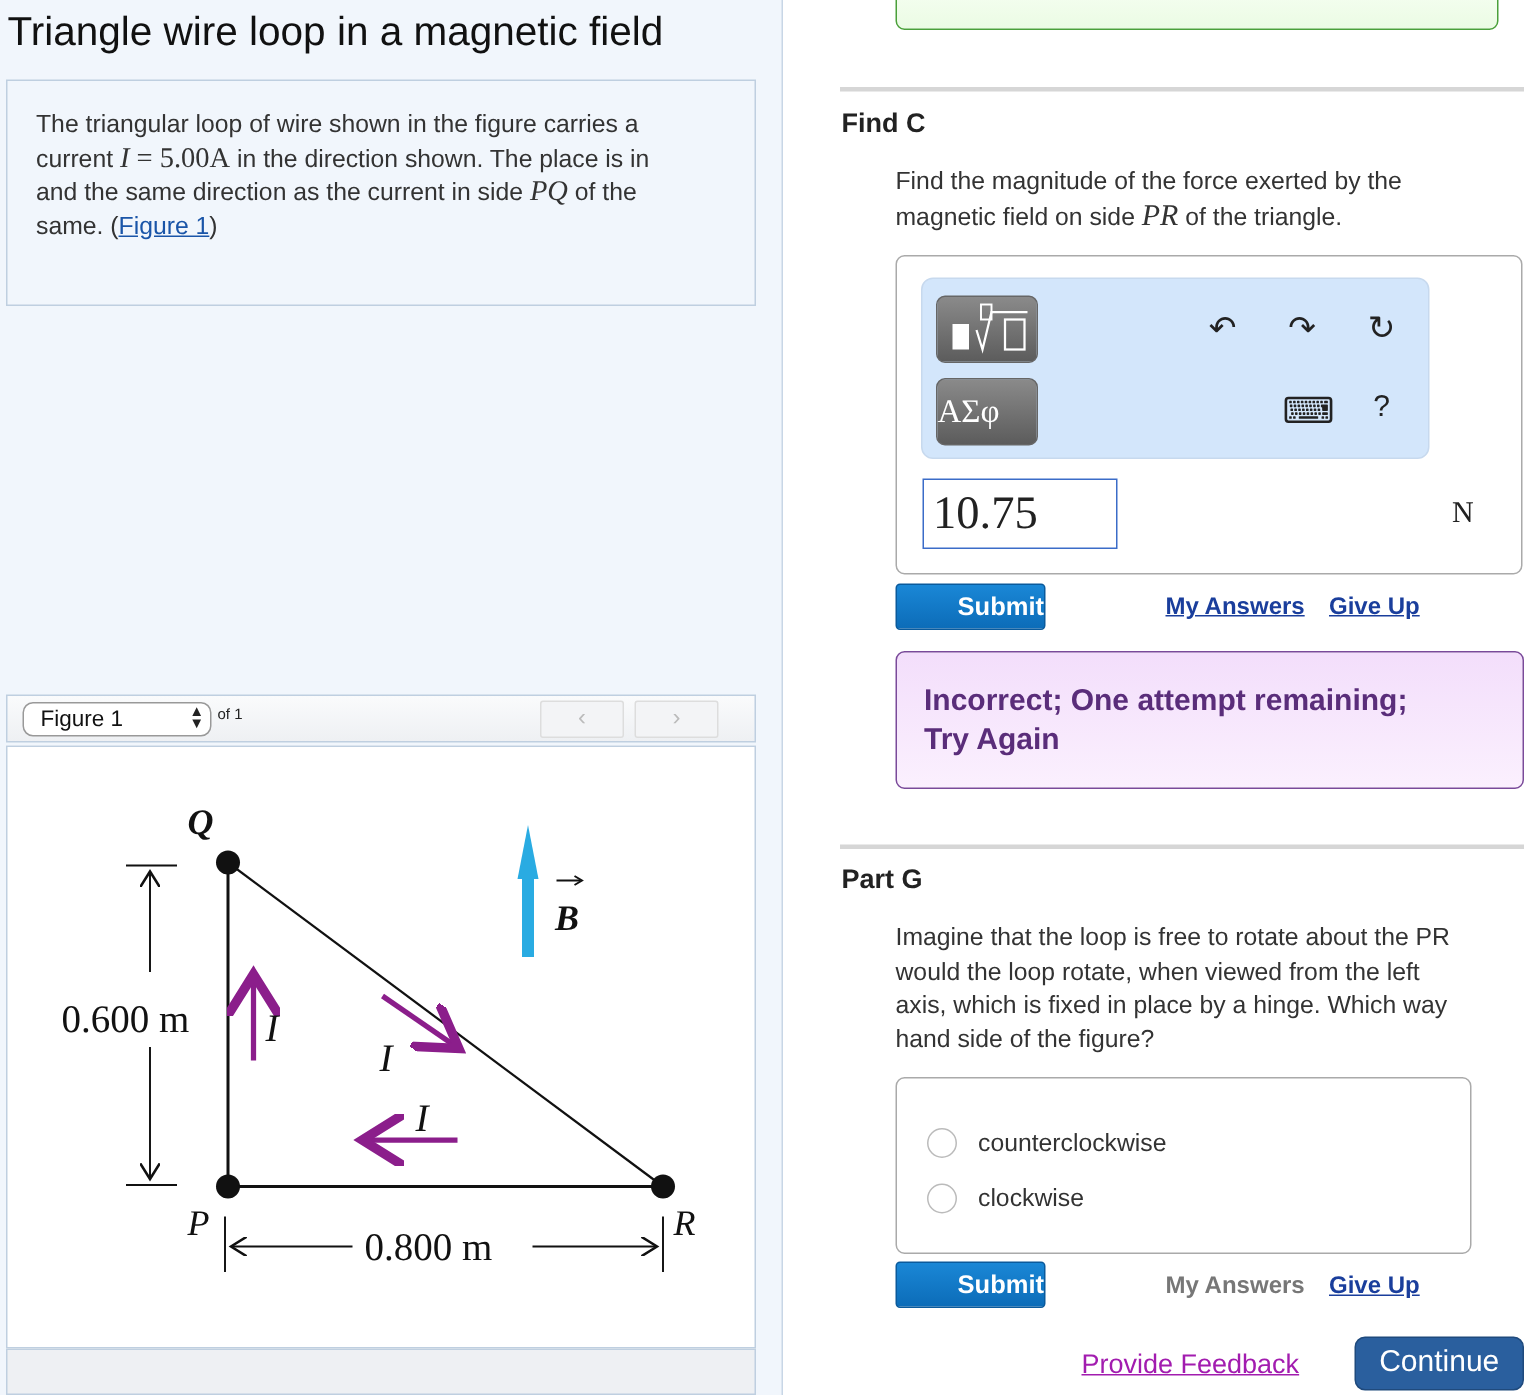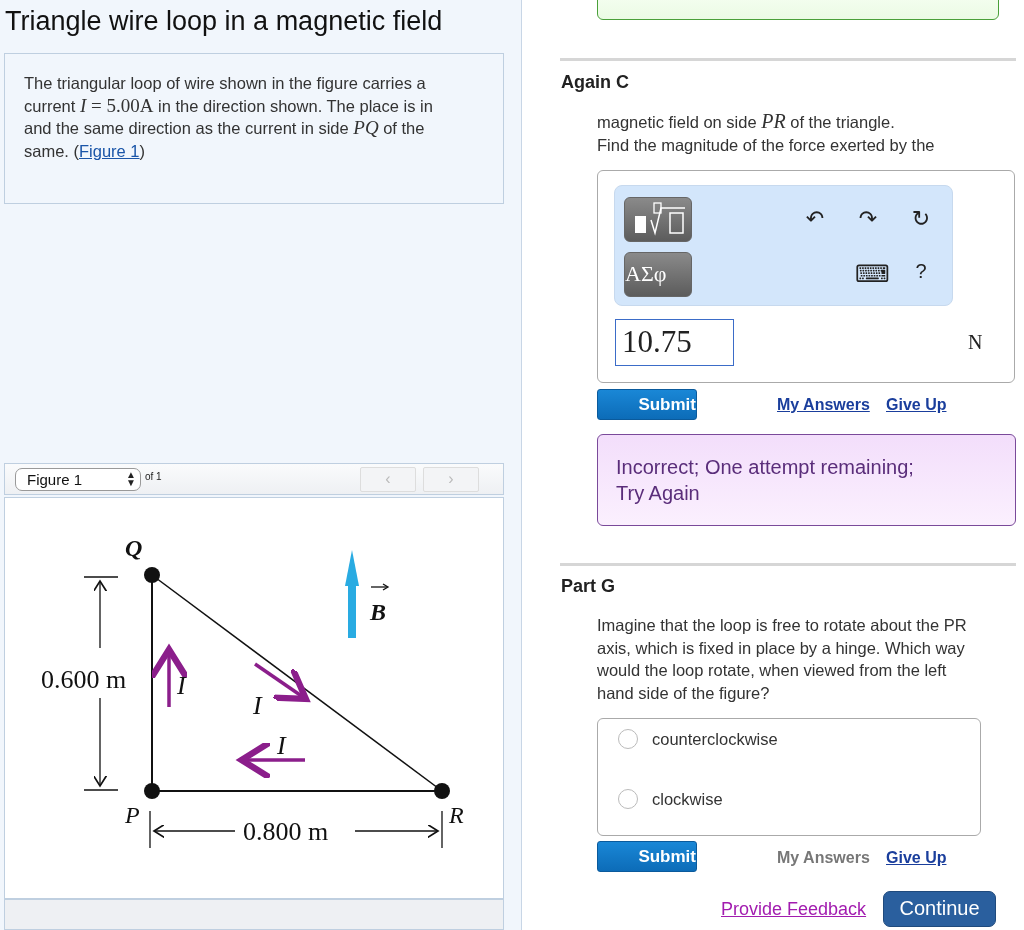--- a/index.html
+++ b/index.html
@@ -32,36 +32,36 @@
   .part-title { position: absolute; left: 38px; font-size: 18px; font-weight: bold; color: #222; }
   .question { position: absolute; left: 74px; font-size: 16.5px; line-height: 22.5px; color: #333; }
   .question .mi { font-family: "Liberation Serif", serif; font-style: italic; font-size: 20px; }
 
   .answer-box { position: absolute; left: 74px; top: 170px; width: 418px; height: 213px; border: 1px solid #aaa; border-radius: 6px; background: #fff; }
   .toolbar { position: absolute; left: 16px; top: 14px; width: 339px; height: 121px; background: #d3e6fb; border-radius: 8px; border: 1px solid #c7d9ee; }
   .tb-btn { position: absolute; left: 9px; width: 68px; height: 45px; border-radius: 6px; background: linear-gradient(#8a8a8a, #5c5c5c); border: 1px solid #666; color: #fff; }
   .tb-tmpl { top: 11px; }
   .tb-greek { top: 66px; font-family: "Liberation Serif", serif; font-size: 22px; text-align: left; line-height: 42px; }
   .tb-icon { position: absolute; font-size: 22px; color: #222; width: 26px; text-align: center; }
-  .answer-input { position: absolute; left: 17px; top: 148px; width: 119px; height: 47px; border: 1.5px solid #3b6cc8; font-family: "Liberation Serif", serif; font-size: 31px; padding: 4px 6px; color: #222; background: #fff; }
+  .answer-input { position: absolute; left: 17px; top: 148px; width: 130px; height: 47px; border: 1.5px solid #3b6cc8; font-family: "Liberation Serif", serif; font-size: 31px; padding: 4px 6px; color: #222; background: #fff; }
   .unit { position: absolute; left: 370px; top: 160px; font-family: "Liberation Serif", serif; font-size: 20px; color: #222; }
 
   .submit-btn { position: absolute; width: 100px; height: 31px; background: linear-gradient(#1a87d6, #0c6cb8); border: 1px solid #0a5a9c; border-radius: 3px; color: #fff; font-weight: bold; font-size: 17px; text-align: right; line-height: 29px; }
   .link { position: absolute; font-size: 16px; font-weight: bold; color: #1a3e9c; text-decoration: underline; }
   .link-disabled { position: absolute; font-size: 16px; font-weight: bold; color: #777; }
 
-  .feedback-box { position: absolute; left: 74px; top: 434px; width: 419px; height: 92px; border: 1.5px solid #7a4a9a; border-radius: 6px; background: linear-gradient(#f3defb, #fbf0fe); padding: 19px 18px; color: #5a2d7a; font-weight: normal; font-size: 20px; line-height: 26px; }
+  .feedback-box { position: absolute; left: 74px; top: 434px; width: 419px; height: 92px; border: 1.5px solid #7a4a9a; border-radius: 6px; background: linear-gradient(#f3defb, #fbf0fe); padding: 19px 18px; color: #5a2d7a; font-weight: bold; font-size: 20px; line-height: 26px; }
 
   .mc-box { position: absolute; left: 74px; top: 718px; width: 384px; height: 118px; border: 1px solid #aaa; border-radius: 6px; background: #fff; }
   .mc-option { position: absolute; left: 20px; height: 24px; display: flex; align-items: center; }
   .radio { width: 20px; height: 20px; border: 1px solid #bbb; border-radius: 50%; background: #fff; margin-right: 14px; }
   .mc-label { font-size: 16.5px; color: #333; }
 
   .feedback-link { position: absolute; left: 198px; top: 899px; font-size: 18px; color: #a21caf; text-decoration: underline; }
-  .continue-btn { position: absolute; left: 360px; top: 891px; width: 113px; height: 36px; background: #2a5f9e; border: 1px solid #1f4a7d; border-radius: 7px; color: #fff; font-size: 20px; text-align: center; line-height: 33px; }
+  .continue-btn { position: absolute; left: 380px; top: 891px; width: 113px; height: 36px; background: #2a5f9e; border: 1px solid #1f4a7d; border-radius: 7px; color: #fff; font-size: 20px; text-align: center; line-height: 33px; }
 </style>
 </head>
 <body>
 
 <div class="left-pane">
   <h1 class="page-title">Triangle wire loop in a magnetic field</h1>
 
   <div class="intro-box">
     <div><span>The triangular loop of wire shown in the figure carries a</span></div>
     <div>
@@ -137,26 +137,26 @@
       <text x="238" y="342" font-family="Liberation Serif, serif" font-size="26" fill="#111">0.800 m</text>
     </svg>
   </div>
   <div class="fig-footer"></div>
 </div>
 
 <div class="right-pane">
   <div class="green-box"></div>
 
   <div class="divider" style="top:58px;"></div>
-  <div class="part-title" style="top:72px;">Again C</div>
+  <div class="part-title" style="top:72px;">Find C</div>
   <div class="question" style="top:110px;">
+    <div>Find the magnitude of the force exerted by the</div>
     <div>
       <span>magnetic field on side </span><span class="mi">PR</span><span> of the triangle.</span>
     </div>
-    <div>Find the magnitude of the force exerted by the</div>
   </div>
 
   <div class="answer-box">
     <div class="toolbar">
       <div class="tb-btn tb-tmpl">
         <svg width="68" height="45" viewBox="0 0 68 45">
           <rect x="10" y="18" width="11" height="17" fill="#fff"></rect>
           <rect x="29" y="5" width="7" height="10" fill="none" stroke="#fff" stroke-width="1.3"></rect>
           <path d="M26,22 L30,35 L36,10 L60,10" fill="none" stroke="#fff" stroke-width="1.5"></path>
           <rect x="45" y="15" width="13" height="20" fill="none" stroke="#fff" stroke-width="1.5"></rect>
@@ -179,27 +179,27 @@
 
   <div class="feedback-box">
     <div>Incorrect; One attempt remaining;</div>
     <div>Try Again</div>
   </div>
 
   <div class="divider" style="top:563px;"></div>
   <div class="part-title" style="top:576px;">Part G</div>
   <div class="question" style="top:614px;">
     <div>Imagine that the loop is free to rotate about the PR</div>
+    <div>would the loop rotate, when viewed from the left</div>
     <div>axis, which is fixed in place by a hinge.  Which way</div>
-    <div>would the loop rotate, when viewed from the left</div>
     <div>hand side of the figure?</div>
   </div>
 
   <div class="mc-box">
-    <div class="mc-option" style="top:8px;">
+    <div class="mc-option" style="top:31px;">
       <span class="radio"></span>
       <span class="mc-label">counterclockwise</span>
     </div>
     <div class="mc-option" style="top:68px;">
       <span class="radio"></span>
       <span class="mc-label">clockwise</span>
     </div>
   </div>
 
   <div class="submit-btn" style="left:74px; top:841px;">Submit</div>

